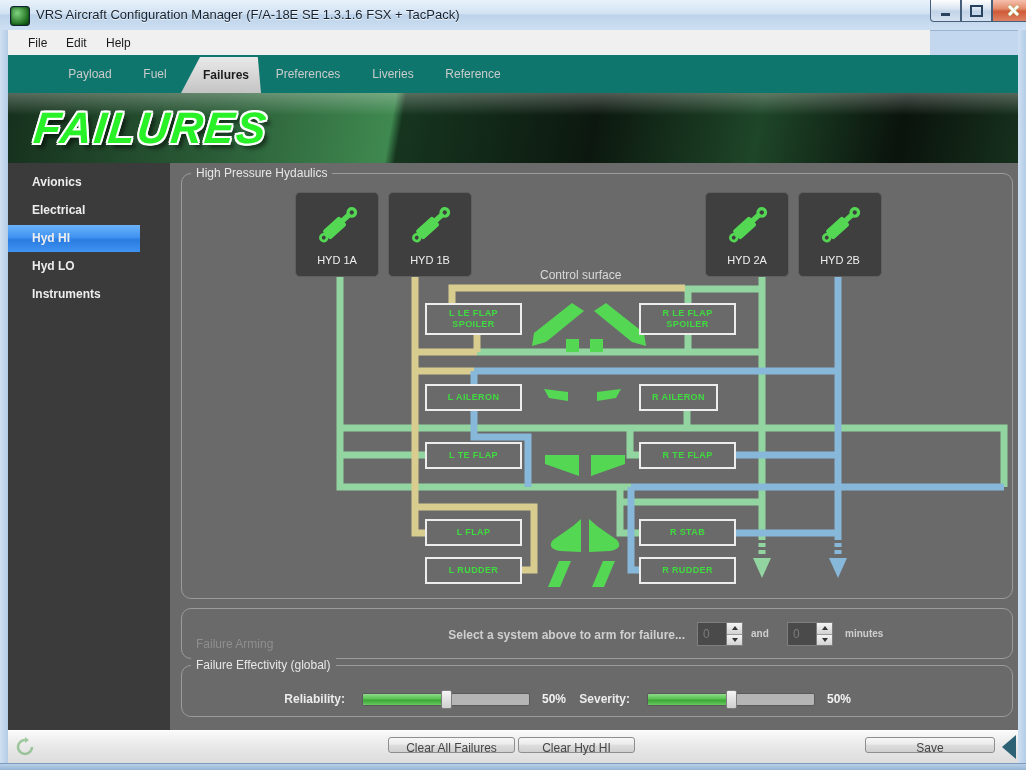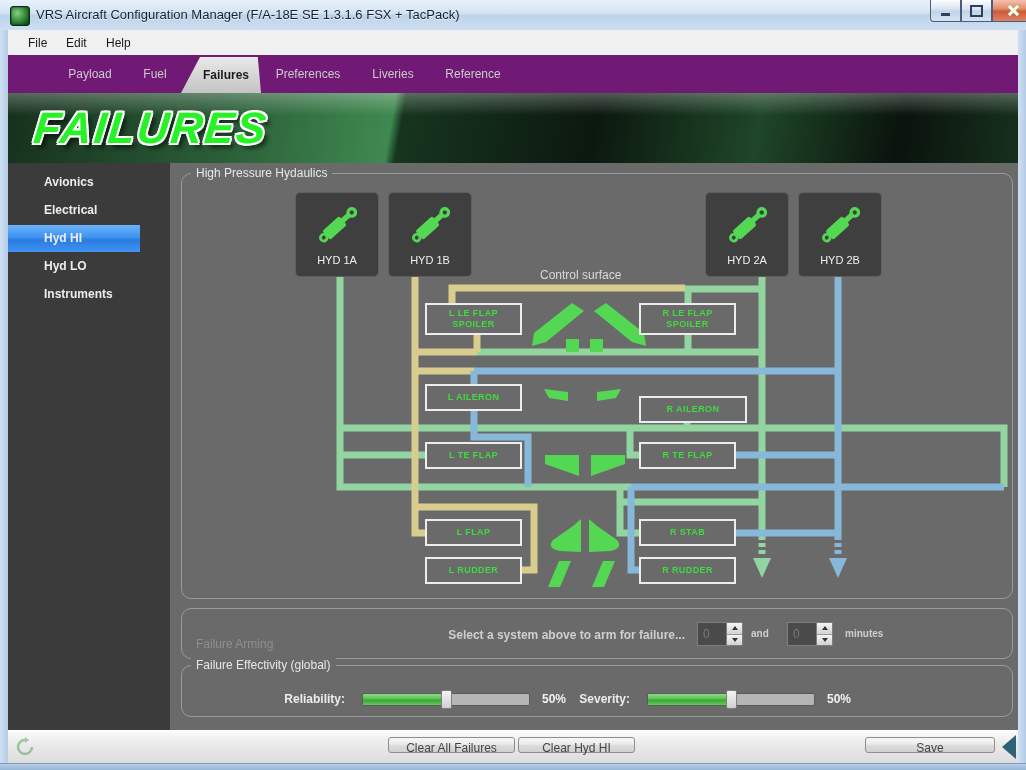--- a/index.html
+++ b/index.html
@@ -19,42 +19,42 @@
     background:linear-gradient(#fdfdfd,#dbe6f2 40%,#c2d4e8 55%,#d6e2f1);
     display:flex;align-items:center;justify-content:center;position:relative;}
   .winbtn.first{border-radius:0 0 0 4px;}
   .winbtn.close{width:40px;border-radius:0 0 4px 0;
     background:linear-gradient(#f6c0ae,#e48e6f 40%,#cf5a38 55%,#dd8364);}
   .glyph-min{width:9px;height:3px;background:#29435e;margin-top:7px;}
   .glyph-max{width:9px;height:8px;border:2px solid #29435e;}
   .glyph-x{position:relative;width:11px;height:11px;}
   .glyph-x:before,.glyph-x:after{content:"";position:absolute;left:4px;top:-1px;width:3px;height:13px;background:#fff;border-radius:1px;box-shadow:0 0 1px #7a2;}
   .glyph-x:before{transform:rotate(45deg);} .glyph-x:after{transform:rotate(-45deg);}
-  .menubar{left:8px;top:30px;width:1010px;height:25px;background:#f0f0f0;border-bottom:5px solid #0f172a;}
+  .menubar{left:8px;top:30px;width:922px;height:25px;background:#f0f0f0;border-bottom:5px solid #0f172a;}
   .menu-item{position:absolute;top:4px;font-size:12px;color:#1a1a1a;padding:2px 6px;}
   
-  .tabstrip{left:8px;top:55px;width:1010px;height:38px;background:#701a75;}
+  .tabstrip{left:8px;top:55px;width:1010px;height:38px;background:#0f766e;}
   .tab{position:absolute;top:0;height:38px;line-height:38px;font-size:12px;color:#cbcbcb;text-align:center;}
   .tab-active{position:absolute;left:173px;top:2px;width:70px;height:36px;line-height:36px;text-align:center;
     font-size:12px;font-weight:bold;color:#1c1c1c;
     background:linear-gradient(#e9e9e9,#c4c4c4);
     clip-path:polygon(19px 0%,96% 0%,100% 100%,0% 100%);padding-left:10px;}
   
   .banner{left:8px;top:93px;width:1010px;height:70px;
     background:
       linear-gradient(rgba(255,255,255,.28),rgba(255,255,255,0) 32%),
       linear-gradient(100deg,#16301d 0%,#2b5e38 22%,#3f8950 38%,#16351f 39%,#0c180f 58%,#1e4628 74%,#0a130c 88%,#16301d 100%);
     border-bottom:1px solid #e6e6e6;}
   .banner-title{left:26px;top:10px;font-size:44px;font-weight:bold;font-style:italic;
     letter-spacing:2px;color:#28f128;transform:skewX(-6deg);
     text-shadow:2px 0 #fff,-2px 0 #fff,0 2px #fff,0 -2px #fff,1.6px 1.6px #fff,-1.6px -1.6px #fff,1.6px -1.6px #fff,-1.6px 1.6px #fff,5px 5px 4px rgba(0,0,0,.55);}
   
   .sidebar{left:8px;top:163px;width:162px;height:567px;background:#3b3b3b;}
   .side-item{position:absolute;left:0;width:132px;height:27px;line-height:27px;
-    padding-left:36px;box-sizing:border-box;font-size:12px;font-weight:bold;color:#ededed;}
+    padding-left:24px;box-sizing:border-box;font-size:12px;font-weight:bold;color:#ededed;}
   .side-item.sel{background:linear-gradient(#6cb2f8,#3f93f2 45%,#2a7ce0 55%,#3f93f2);}
   .mainbg{left:170px;top:163px;width:848px;height:567px;background:#6a6a6a;}
   .groupbox{border:1px solid #9b9b9b;border-radius:10px;}
   .group-label{position:absolute;top:-8px;left:9px;background:#6a6a6a;padding:0 5px;
     font-size:12px;color:#e7e7e7;white-space:nowrap;}
   .group-label.dim{color:#8f8f8f;margin-top:36px;}
   
   .hydbtn{width:84px;height:85px;background:#3f3f3f;border:1px solid #5f5f5f;border-radius:5px;
     box-sizing:border-box;display:flex;flex-direction:column;align-items:center;z-index:6;}
   .hydbtn svg{margin-top:4px;}
@@ -252,21 +252,21 @@
         </g>
       </svg>
     <div class="lbl">HYD 2B</div>
   </div>
 
   <div class="abs cs-label" style="left:540px;top:268px">Control surface</div>
 
   <div class="abs sbox" style="left:425px;top:303px;width:97px;height:32px">L LE FLAP SPOILER</div>
   <div class="abs sbox" style="left:639px;top:303px;width:97px;height:32px">R LE FLAP SPOILER</div>
   <div class="abs sbox" style="left:425px;top:384px;width:97px;height:27px">L AILERON</div>
-  <div class="abs sbox" style="left:639px;top:396px;width:108px;height:27px">R AILERON</div>
+  <div class="abs sbox" style="left:639px;top:384px;width:79px;height:27px">R AILERON</div>
   <div class="abs sbox" style="left:425px;top:442px;width:97px;height:27px">L TE FLAP</div>
   <div class="abs sbox" style="left:639px;top:442px;width:97px;height:27px">R TE FLAP</div>
   <div class="abs sbox" style="left:425px;top:519px;width:97px;height:27px">L FLAP</div>
   <div class="abs sbox" style="left:639px;top:519px;width:97px;height:27px">R STAB</div>
   <div class="abs sbox" style="left:425px;top:557px;width:97px;height:27px">L RUDDER</div>
   <div class="abs sbox" style="left:639px;top:557px;width:97px;height:27px">R RUDDER</div>
 
   <div class="abs groupbox" style="left:181px;top:608px;width:830px;height:49px">
     <div class="group-label dim">Failure Arming</div>
   </div>

